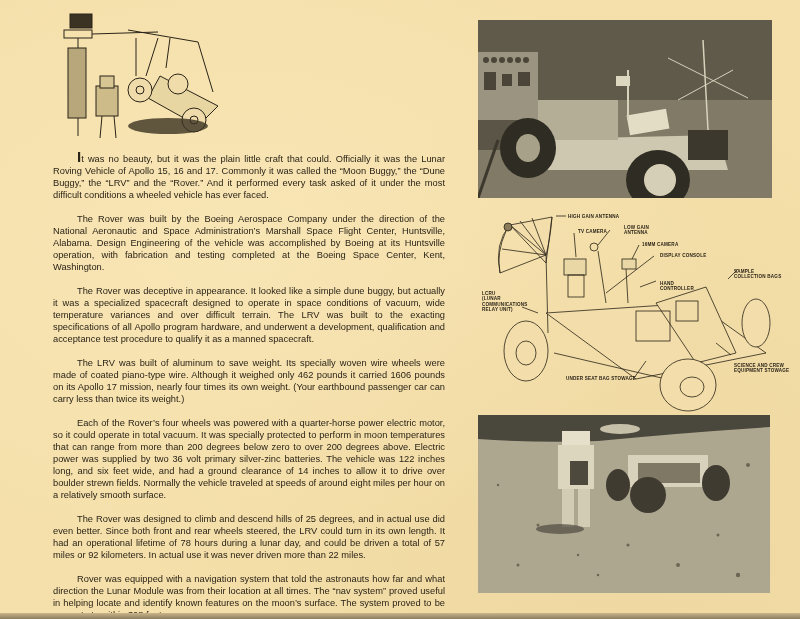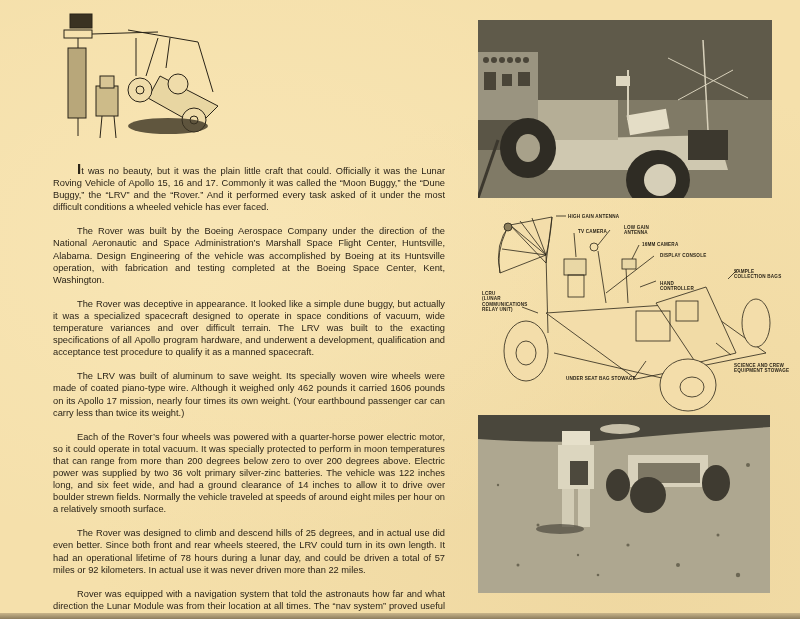--- a/index.html
+++ b/index.html
@@ -22,21 +22,21 @@
     background: linear-gradient(#c9b58a, #8d7d5e);
   }
   
   .sketch { position: absolute; left: 48px; top: 8px; width: 170px; height: 132px; }
   
   .text-col {
     position: absolute; left: 53px; top: 152px; width: 392px;
     font-size: 9.3px; line-height: 12.1px; text-align: justify;
     color: #2b2418;
   }
-  .text-col p { text-indent: 24px; margin-bottom: 11.5px; margin-top: 12px; }
+  .text-col p { text-indent: 24px; margin-bottom: 11.5px; }
   .text-col p.first { text-indent: 24px; }
   .dropcap { font-size: 15px; font-weight: bold; line-height: 10px; }
   
   .photo {
     position: absolute; overflow: hidden;
   }
   .photo-top { left: 478px; top: 20px; width: 294px; height: 178px;
     background: linear-gradient(180deg, #5c5748 0%, #6b6554 45%, #8a8470 75%, #a49d86 100%); }
   .photo-bottom { left: 478px; top: 415px; width: 292px; height: 178px;
     background: linear-gradient(180deg, #4b483c 0%, #4b483c 14%, #a9a28a 18%, #b3ad95 60%, #a8a18a 100%); }

